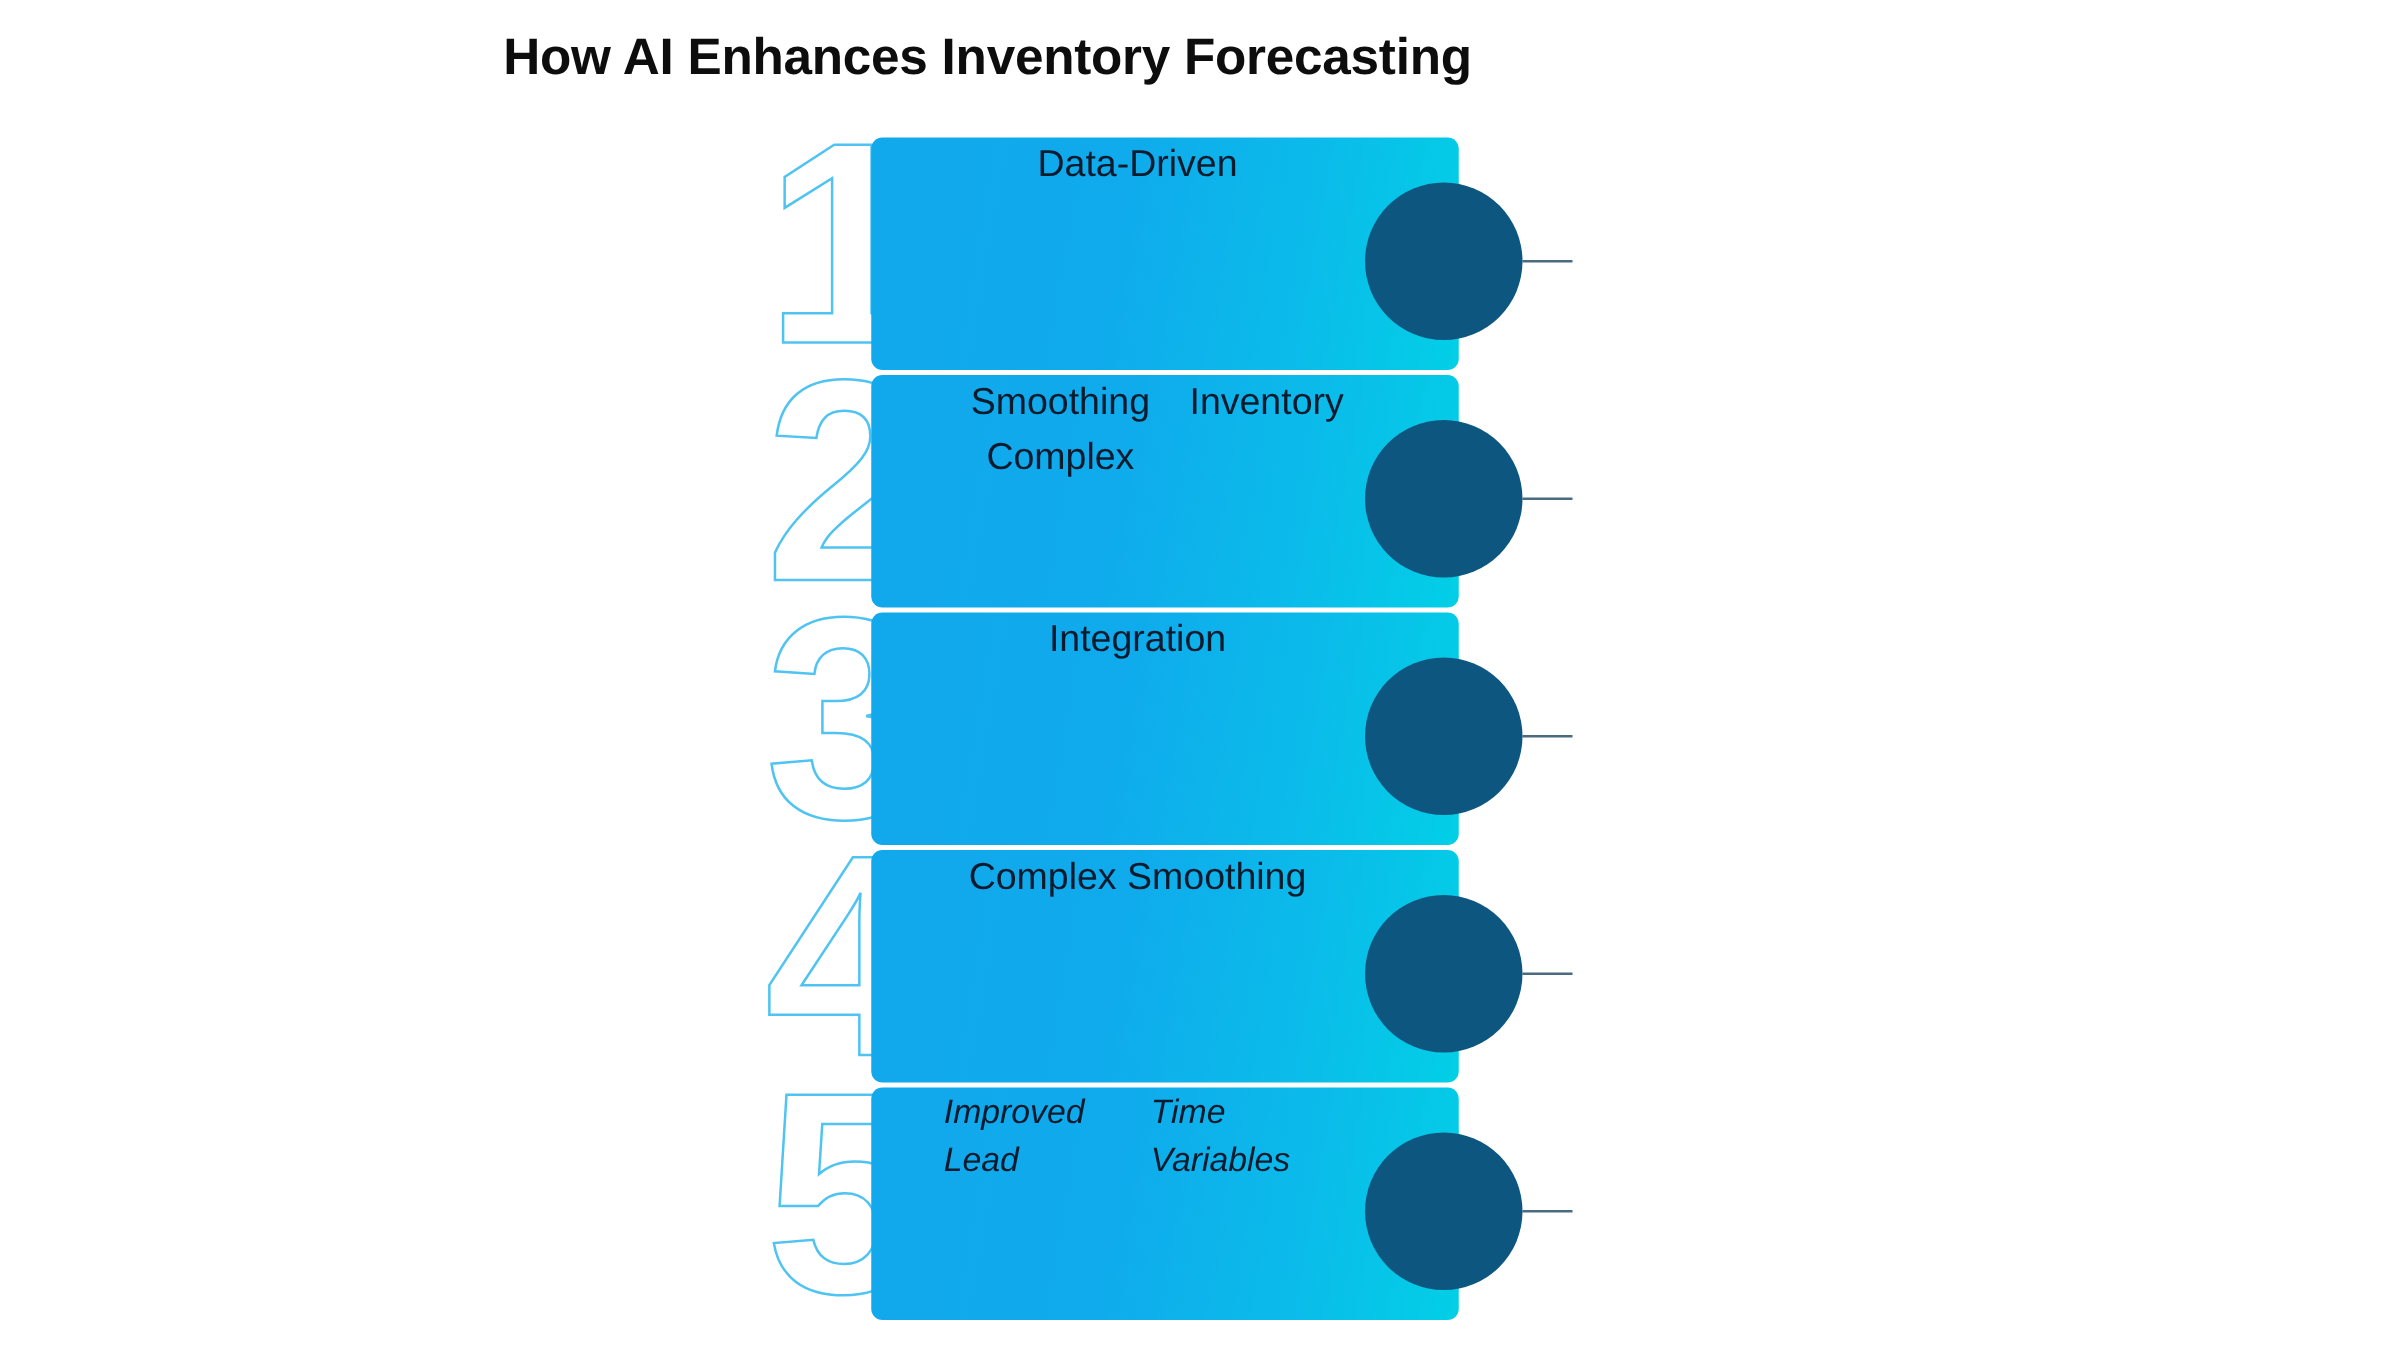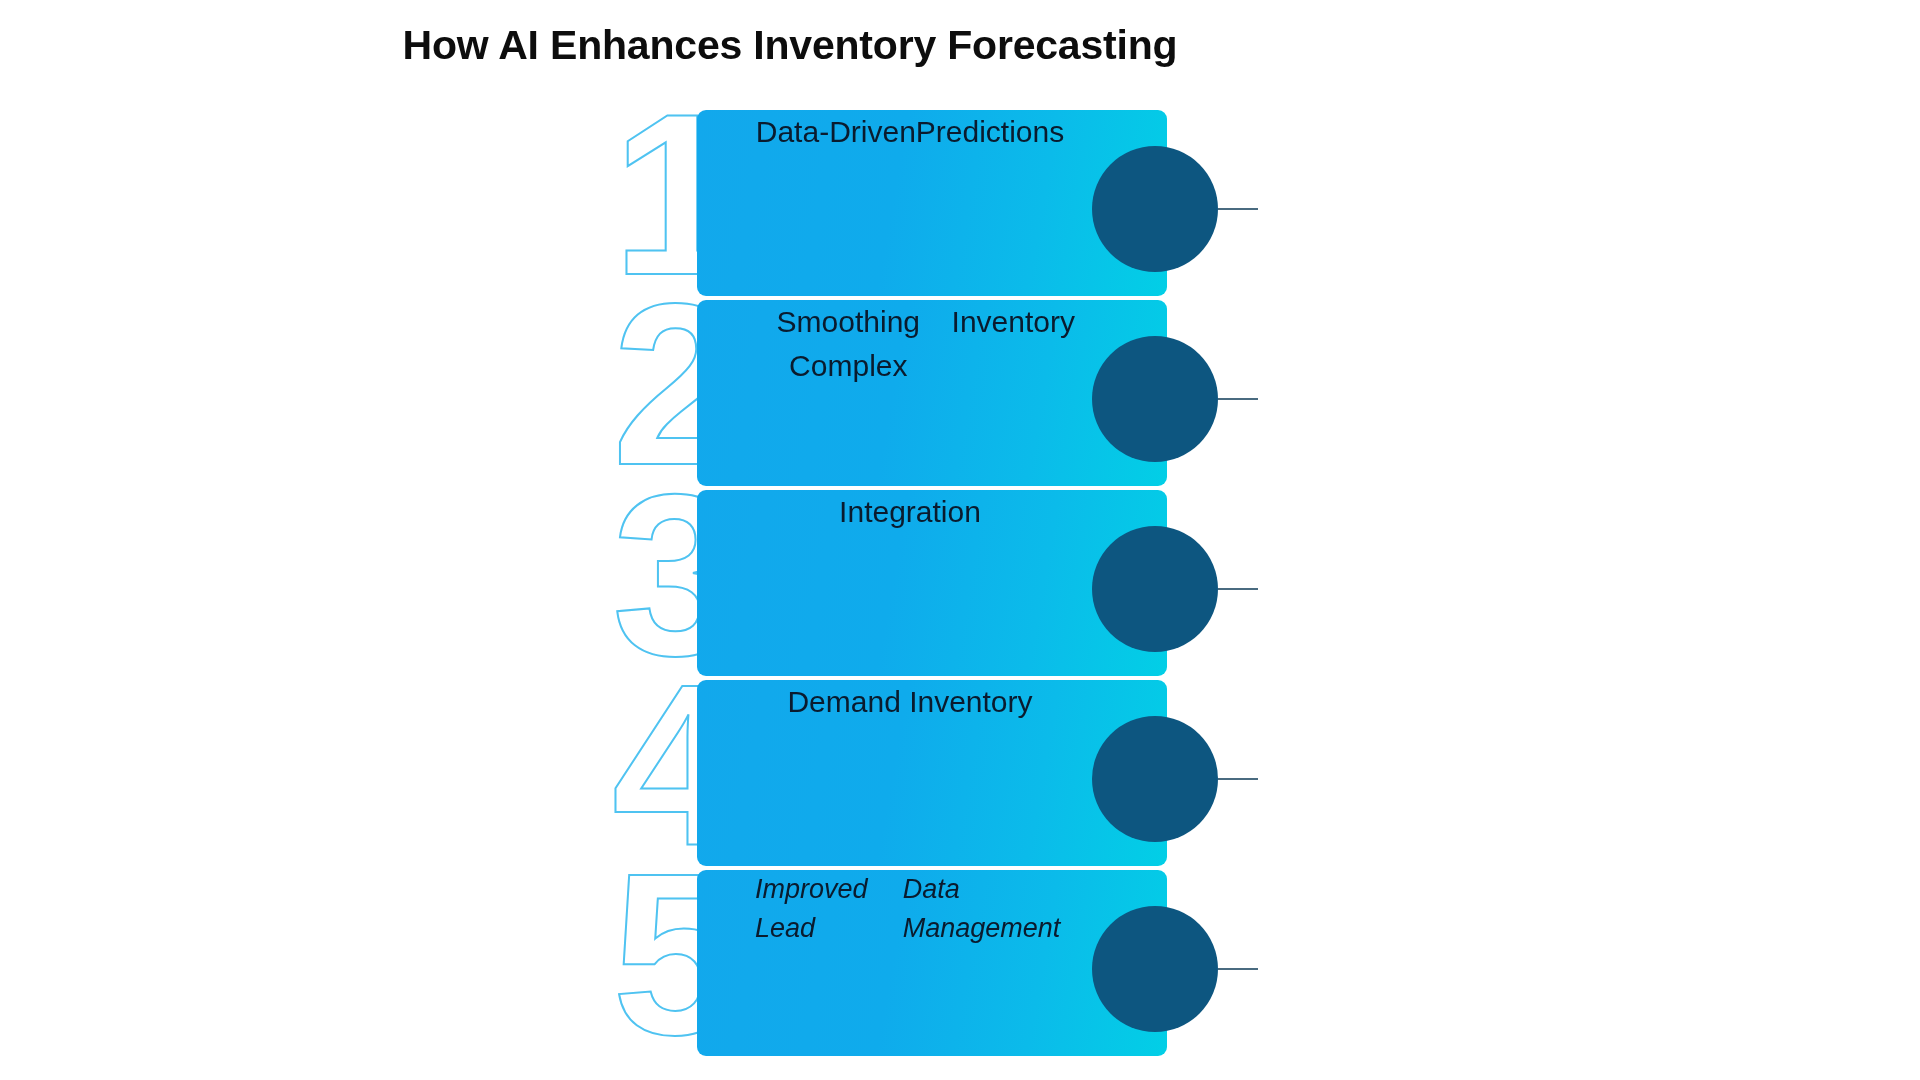--- a/index.html
+++ b/index.html
@@ -129,21 +129,20 @@
 
 <div id="stage">
 
   <div id="page-title">How AI Enhances Inventory Forecasting</div>
 
   <div class="row" style="top:110px;">
     <div class="ghost-number">1</div>
     <div class="card">
       <div class="card-text">
         <div>Data-Driven</div>
-        <div>Predictions</div>
       </div>
     </div>
     <div class="node-circle"></div>
     <div class="node-line"></div>
   </div>
 
   <div class="row" style="top:300px;">
     <div class="ghost-number">2</div>
     <div class="card">
       <div class="card-text">
@@ -163,32 +162,32 @@
       </div>
     </div>
     <div class="node-circle"></div>
     <div class="node-line"></div>
   </div>
 
   <div class="row" style="top:680px;">
     <div class="ghost-number ghost-4">4</div>
     <div class="card">
       <div class="card-text">
-        <div>Demand Inventory</div>
+        <div>Complex Smoothing</div>
       </div>
     </div>
     <div class="node-circle"></div>
     <div class="node-line"></div>
   </div>
 
   <div class="row" style="top:870px;">
     <div class="ghost-number">5</div>
     <div class="card">
       <div class="card-text align-left">
         <div>Improved Lead</div>
-        <div>Data Management</div>
+        <div>Time Variables</div>
       </div>
     </div>
     <div class="node-circle"></div>
     <div class="node-line"></div>
   </div>
 
 </div>
 
 </body></html>

